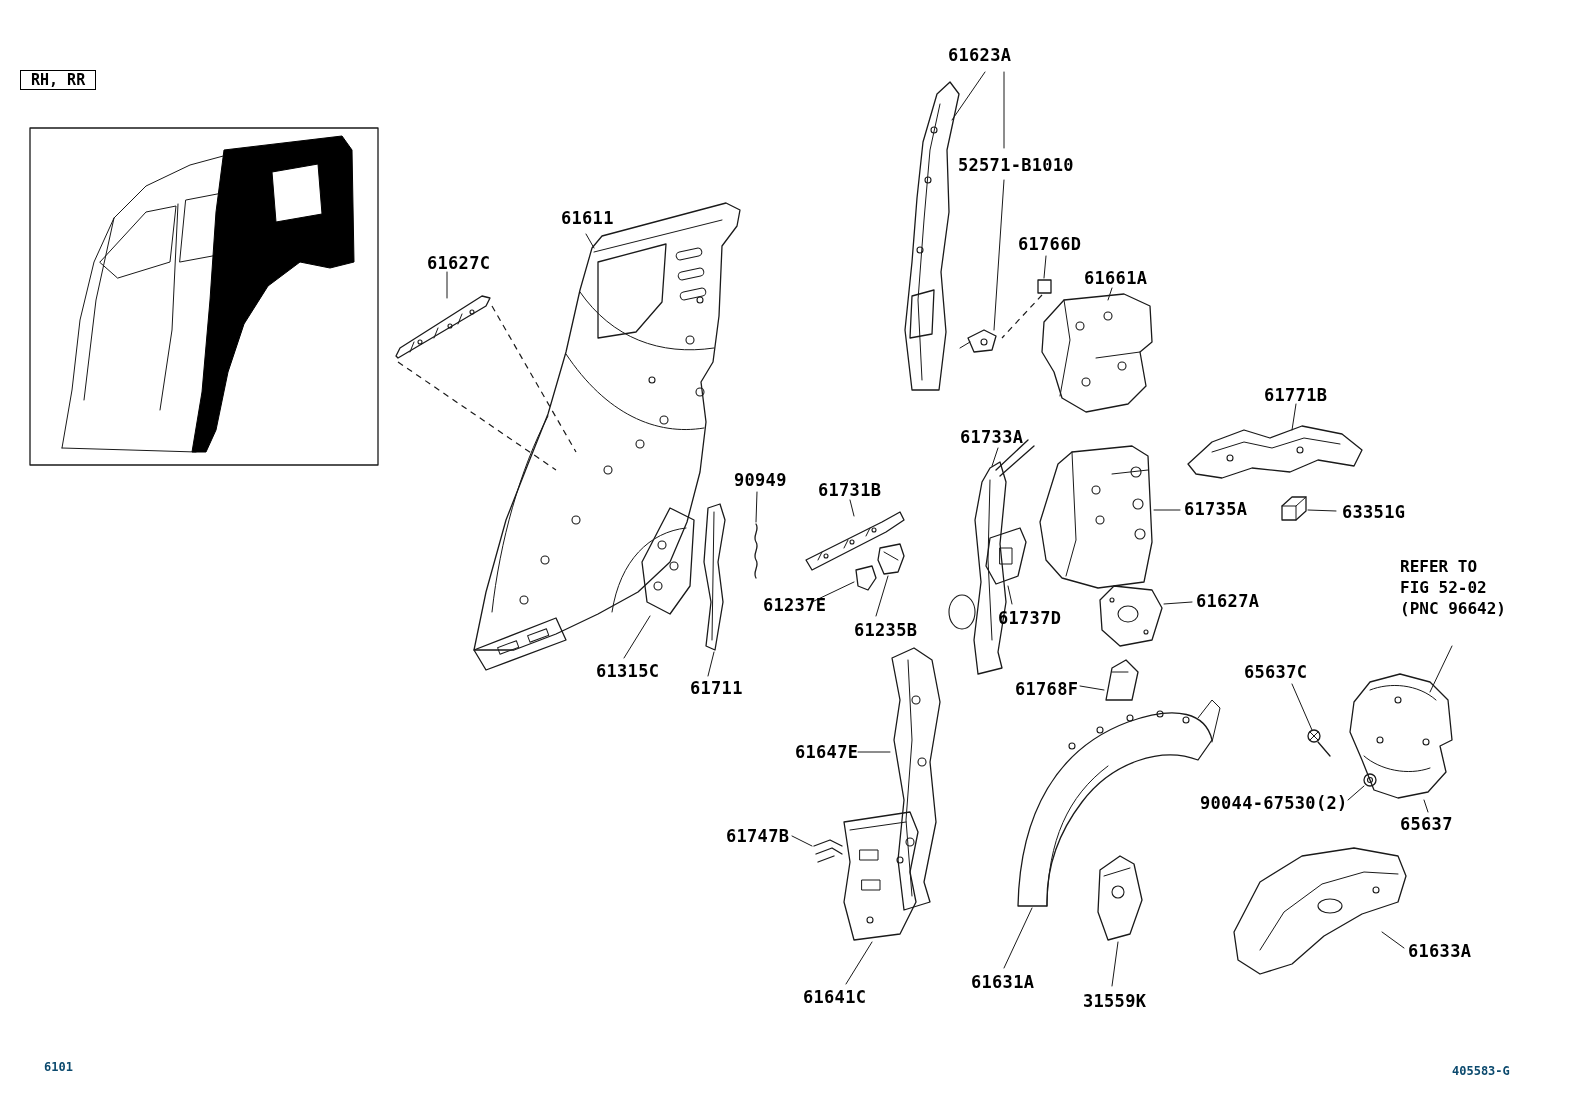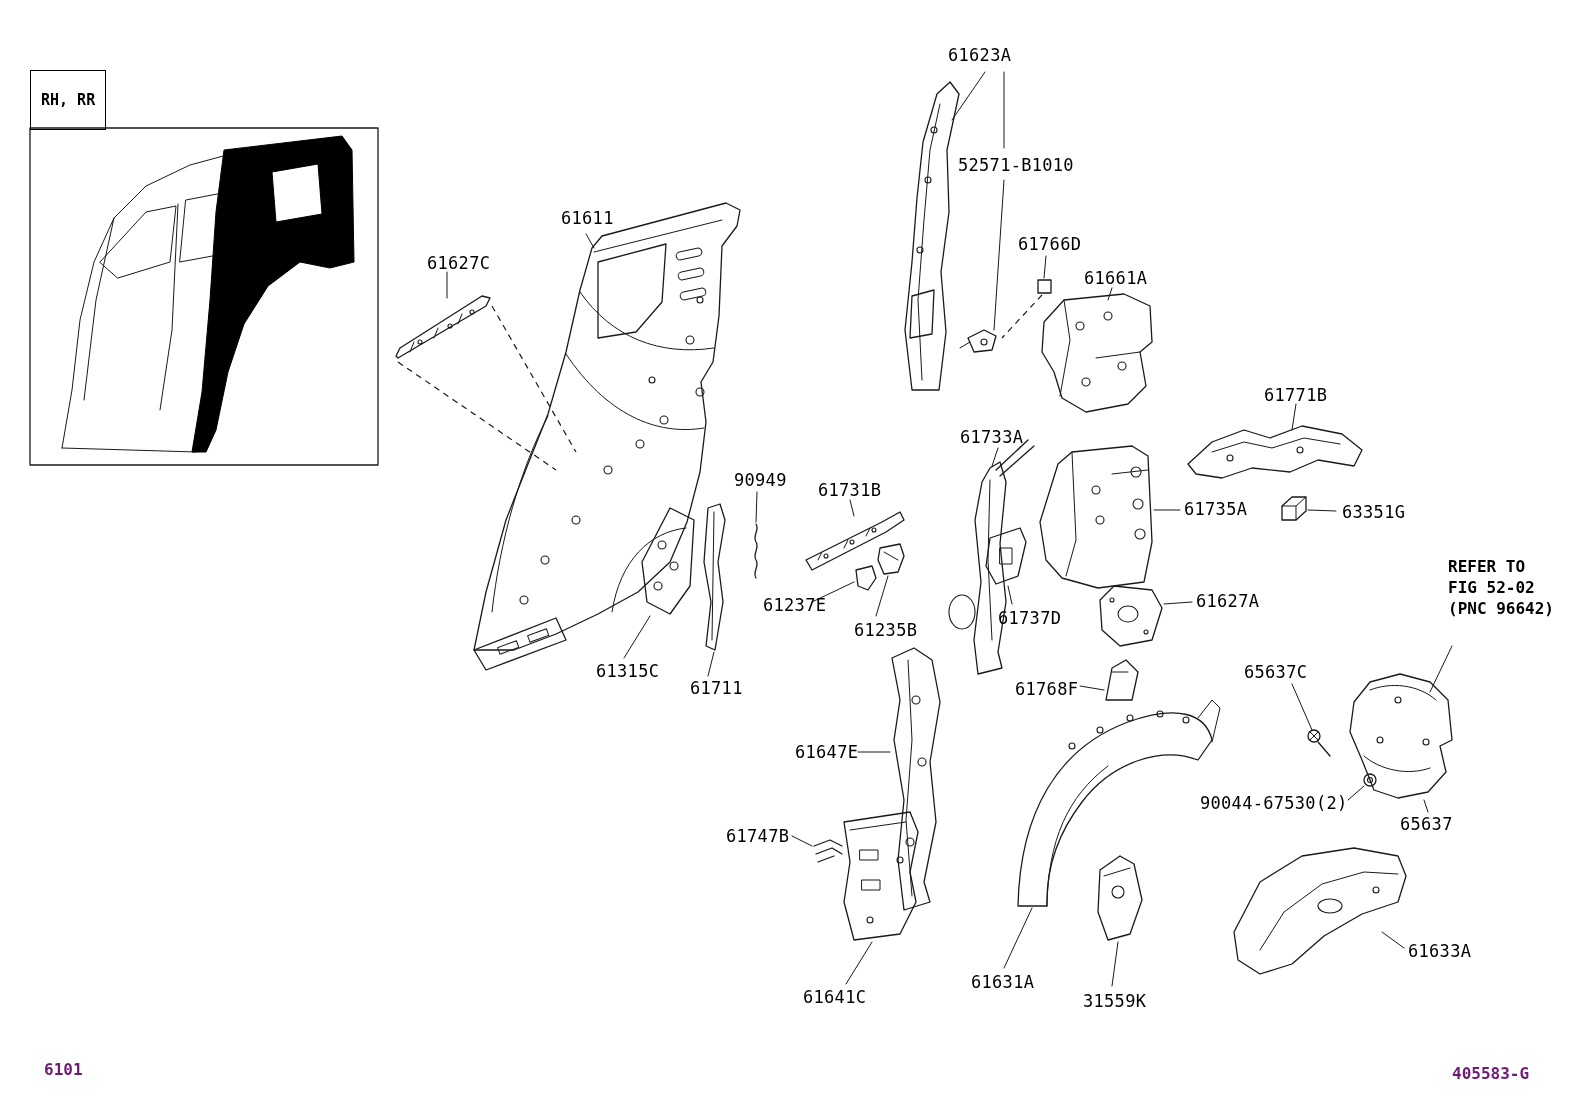--- a/index.html
+++ b/index.html
@@ -11,32 +11,32 @@
     font-family:"DejaVu Sans Mono","Liberation Mono",monospace;
   }
   svg.art{position:absolute;left:0;top:0;}
   .ln{fill:none;stroke:#1a1a1a;stroke-width:1.3;stroke-linejoin:round;stroke-linecap:round;}
   .thin{fill:none;stroke:#1a1a1a;stroke-width:1;stroke-linejoin:round;stroke-linecap:round;}
   .dash{fill:none;stroke:#1a1a1a;stroke-width:1.2;stroke-dasharray:6 5;}
   .fillb{fill:#000;stroke:#000;stroke-width:1;}
   .hole{fill:none;stroke:#1a1a1a;stroke-width:1.1;}
   .lbl{
     position:absolute;
-    font-size:17px;line-height:20px;font-weight:400;
+    font-size:17px;line-height:20px;font-weight:700;
     letter-spacing:0.3px;color:#000;white-space:nowrap;
   }
   .badge{
-    position:absolute;left:30px;top:70px;
+    position:absolute;left:20px;top:70px;
     border:1.6px solid #000;
-    padding:20px 10px;
+    padding:0 10px;
     font-size:15px;font-weight:700;color:#000;
   }
   .note{position:absolute;left:1400px;top:556px;color:#000;}
-  .note div{font-size:16px;line-height:21px;font-weight:700;white-space:nowrap;margin-left:48px;}
-  .foot{position:absolute;font-size:16px;font-weight:700;color:#701a75;white-space:nowrap;}
+  .note div{font-size:16px;line-height:21px;font-weight:700;white-space:nowrap;}
+  .foot{position:absolute;font-size:12px;font-weight:700;color:#0c4a6e;white-space:nowrap;}
   .foot.left{left:44px;top:1060px;}
   .foot.right{left:1452px;top:1064px;}
 </style>
 </head>
 <body>
 
 <div class="canvas">
 
   <svg class="art" width="1592" height="1099" viewBox="0 0 1592 1099">
 

